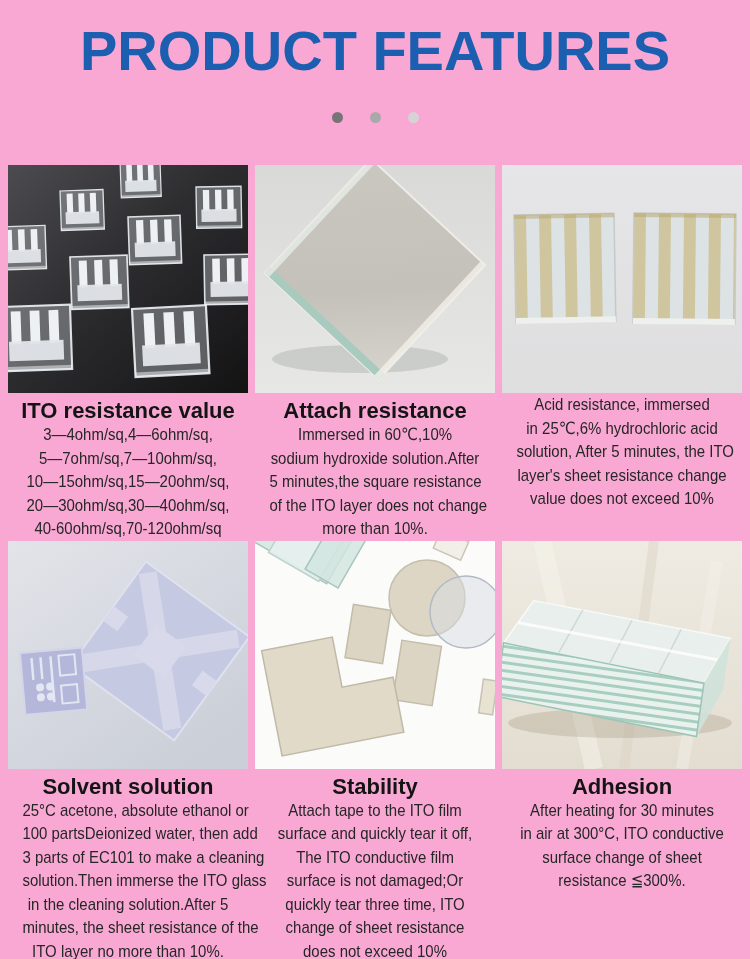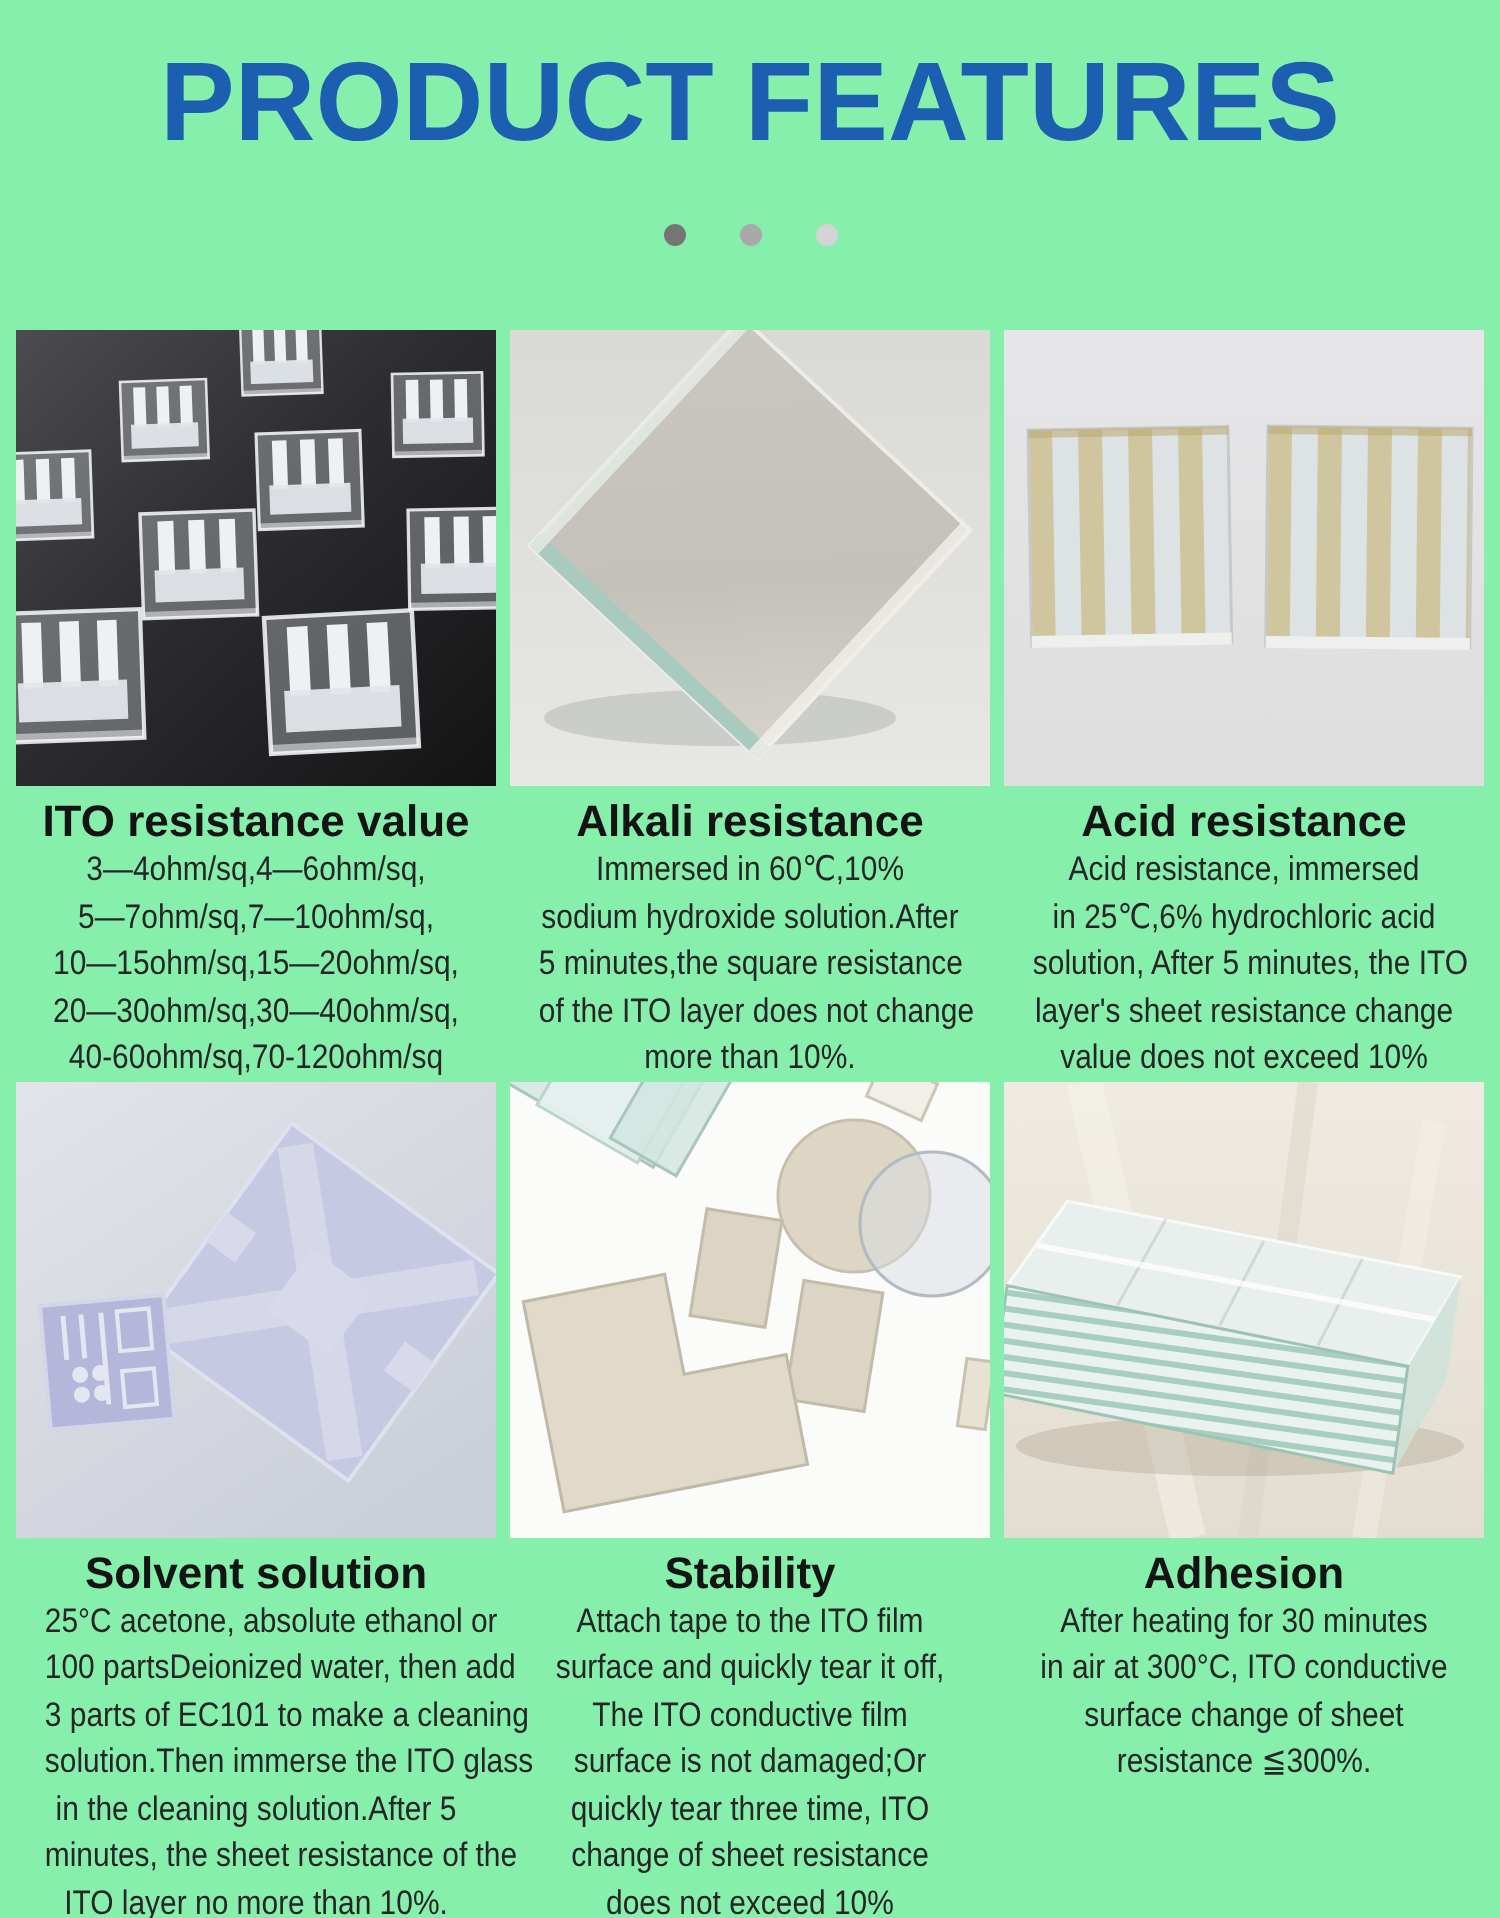--- a/index.html
+++ b/index.html
@@ -1,21 +1,21 @@
 <!DOCTYPE html>
 <html><head>
 <meta charset="utf-8">
 <style>
   * { margin:0; padding:0; box-sizing:border-box; }
   html,body { background:#ffffff; }
   .page {
     position:relative;
     width:750px; height:959px;
     margin:0 auto;
-    background:#86efac;
+    background:#f9a8d4;
     font-family:"Liberation Sans","DejaVu Sans",sans-serif;
     overflow:hidden;
   }
   .hero-title {
     padding-top:20px;
     text-align:center;
     font-size:56px;
     font-weight:bold;
     letter-spacing:0px;
     line-height:62px;
@@ -135,21 +135,21 @@
           <rect width="240" height="228" fill="url(#bg2)"></rect>
           <ellipse cx="105" cy="194" rx="88" ry="14" fill="#8c968f" fill-opacity="0.30"></ellipse>
           <g transform="translate(120,104) rotate(43)">
             <rect x="-78" y="-78" width="156" height="156" fill="url(#plate2)" stroke="#eeece6" stroke-width="2"></rect>
             <rect x="-78" y="70" width="156" height="8" fill="#a9cabe"></rect>
             <rect x="-78" y="-78" width="6" height="156" fill="#e4eae4" fill-opacity="0.85"></rect>
             <rect x="72" y="-78" width="6" height="156" fill="#f2f0ea" fill-opacity="0.8"></rect>
           </g>
         </svg>
       </div>
-      <div class="card-title">Alkali resistance</div>
+      <div class="card-title">Attach resistance</div>
       <div class="card-line">Immersed in 60℃,10%</div>
       <div class="card-line">sodium hydroxide solution.After</div>
       <div class="card-line">5 minutes,the square resistance</div>
       <div class="card-line">of the ITO layer does not change</div>
       <div class="card-line">more than 10%.</div>
 
     </div>
 
     <div class="card">
       <div class="photo">
@@ -170,21 +170,20 @@
             <rect width="100" height="4" fill="#b9aa70" fill-opacity="0.55"></rect>
             <rect y="103" width="100" height="6" fill="#eef0ee"></rect>
           </g>
           <g transform="translate(132,48) rotate(0.6)">
             <rect width="102" height="110" fill="url(#stripes3)" stroke="#c6c9c6" stroke-width="1.5"></rect>
             <rect width="102" height="4" fill="#b9aa70" fill-opacity="0.55"></rect>
             <rect y="105" width="102" height="6" fill="#eef0ee"></rect>
           </g>
         </svg>
       </div>
-      <div class="card-title">Acid resistance</div>
       <div class="card-line">Acid resistance, immersed</div>
       <div class="card-line">in 25℃,6% hydrochloric acid</div>
       <div class="card-line">solution, After 5 minutes, the ITO</div>
       <div class="card-line">layer's sheet resistance change</div>
       <div class="card-line">value does not exceed 10%</div>
 
     </div>
 
     <div class="card">
       <div class="photo">

